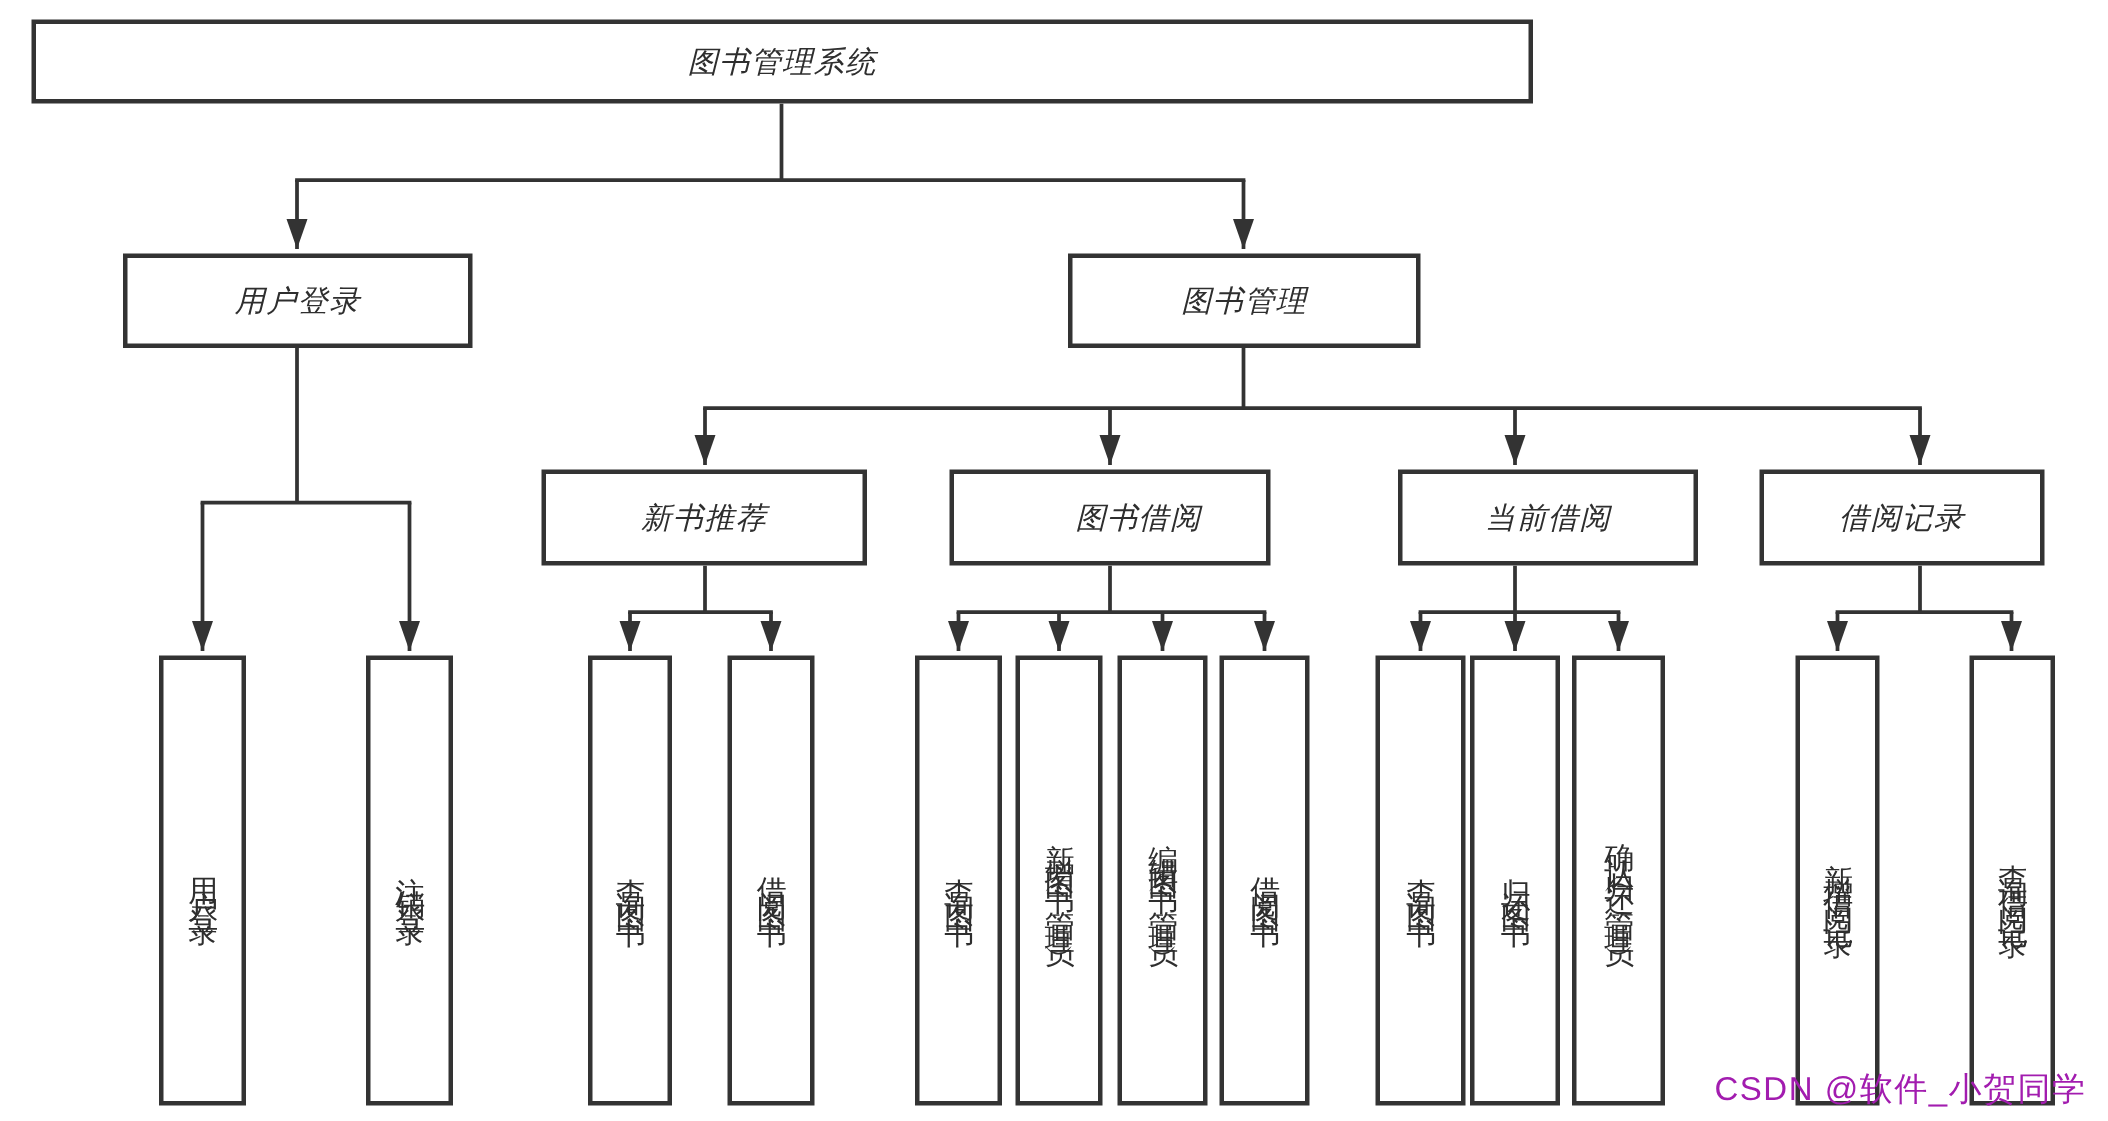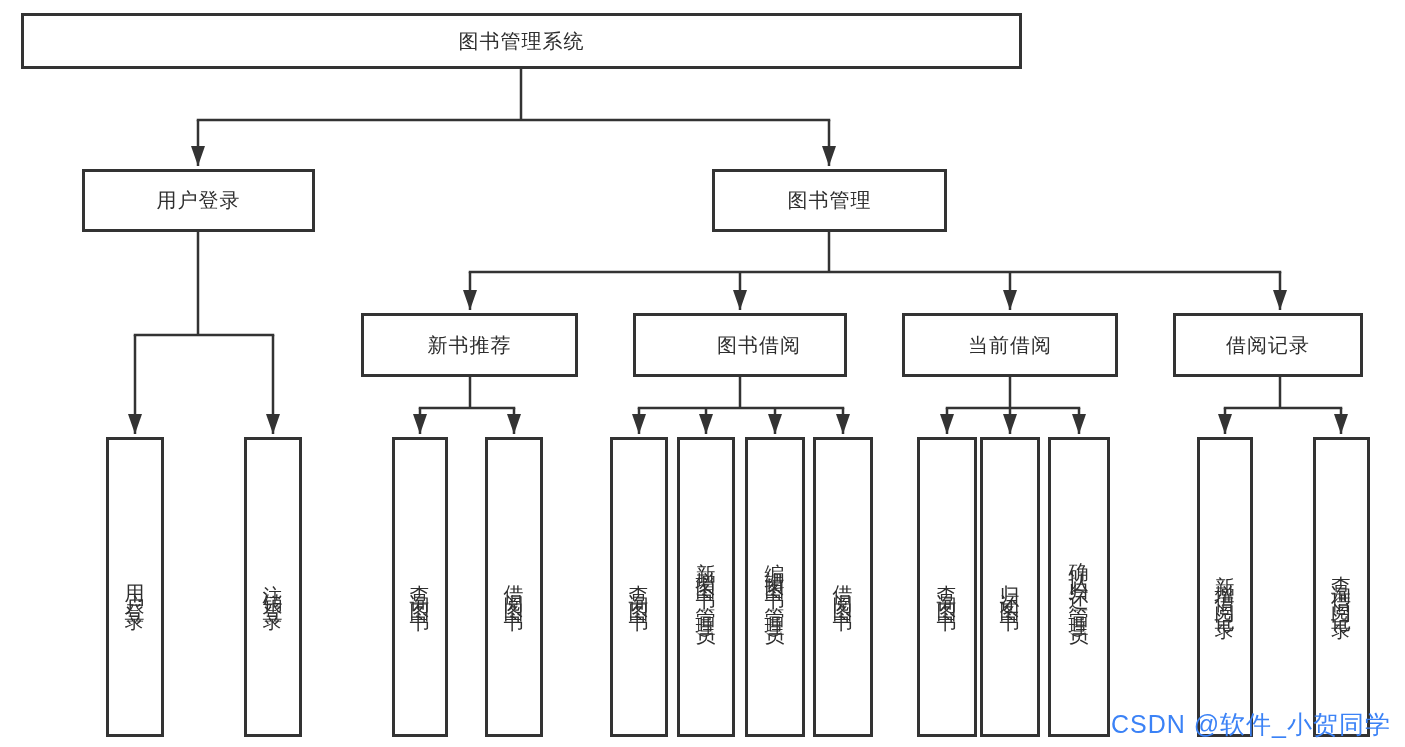--- a/index.html
+++ b/index.html
@@ -21,20 +21,21 @@
     box-sizing: border-box;
     background: #ffffff;
     border: 3px solid #333333;
     display: flex;
     align-items: center;
     justify-content: center;
     font-size: 20px;
     color: #2e2e2e;
     letter-spacing: 1px;
     white-space: nowrap;
+    font-style: italic;
   }
   .vbox {
     position: absolute;
     box-sizing: border-box;
     background: #ffffff;
     border: 3px solid #333333;
     display: flex;
     align-items: center;
     justify-content: center;
     top: 437px;
@@ -46,22 +47,22 @@
     text-orientation: mixed;
     font-size: 20px;
     letter-spacing: 9px;
     line-height: 1;
     white-space: nowrap;
   }
   .watermark {
     position: absolute;
     right: 14px;
     bottom: 6px;
-    font-size: 25px;
-    color: #3b82f6;
+    font-size: 22px;
+    color: #a21caf;
     letter-spacing: 1px;
     white-space: nowrap;
   }
 </style>
 </head>
 <body>
 
 <div id="canvas">
 
   <svg id="connectors" viewBox="0 0 1405 747" xmlns="http://www.w3.org/2000/svg">
@@ -114,21 +115,21 @@
     </g>
   </svg>
 
   <div class="hbox" style="left:21px; top:13px; width:1001px; height:56px;">图书管理系统</div>
 
   <div class="hbox" style="left:82px; top:169px; width:233px; height:63px;">用户登录</div>
   <div class="hbox" style="left:712px; top:169px; width:235px; height:63px;">图书管理</div>
 
   <div class="hbox" style="left:361px; top:313px; width:217px; height:64px;">新书推荐</div>
   <div class="hbox" style="left:633px; top:313px; width:214px; height:64px;padding-left:38px;">图书借阅</div>
-  <div class="hbox" style="left:902px; top:313px; width:216px; height:64px;">当前借阅</div>
+  <div class="hbox" style="left:932px; top:313px; width:200px; height:64px;">当前借阅</div>
   <div class="hbox" style="left:1173px; top:313px; width:190px; height:64px;">借阅记录</div>
 
   <div class="vbox" style="left:106px; width:58px;">
     <span>用户登录</span>
   </div>
   <div class="vbox" style="left:244px; width:58px;">
     <span>注销登录</span>
   </div>
 
   <div class="vbox" style="left:392px; width:56px;">

